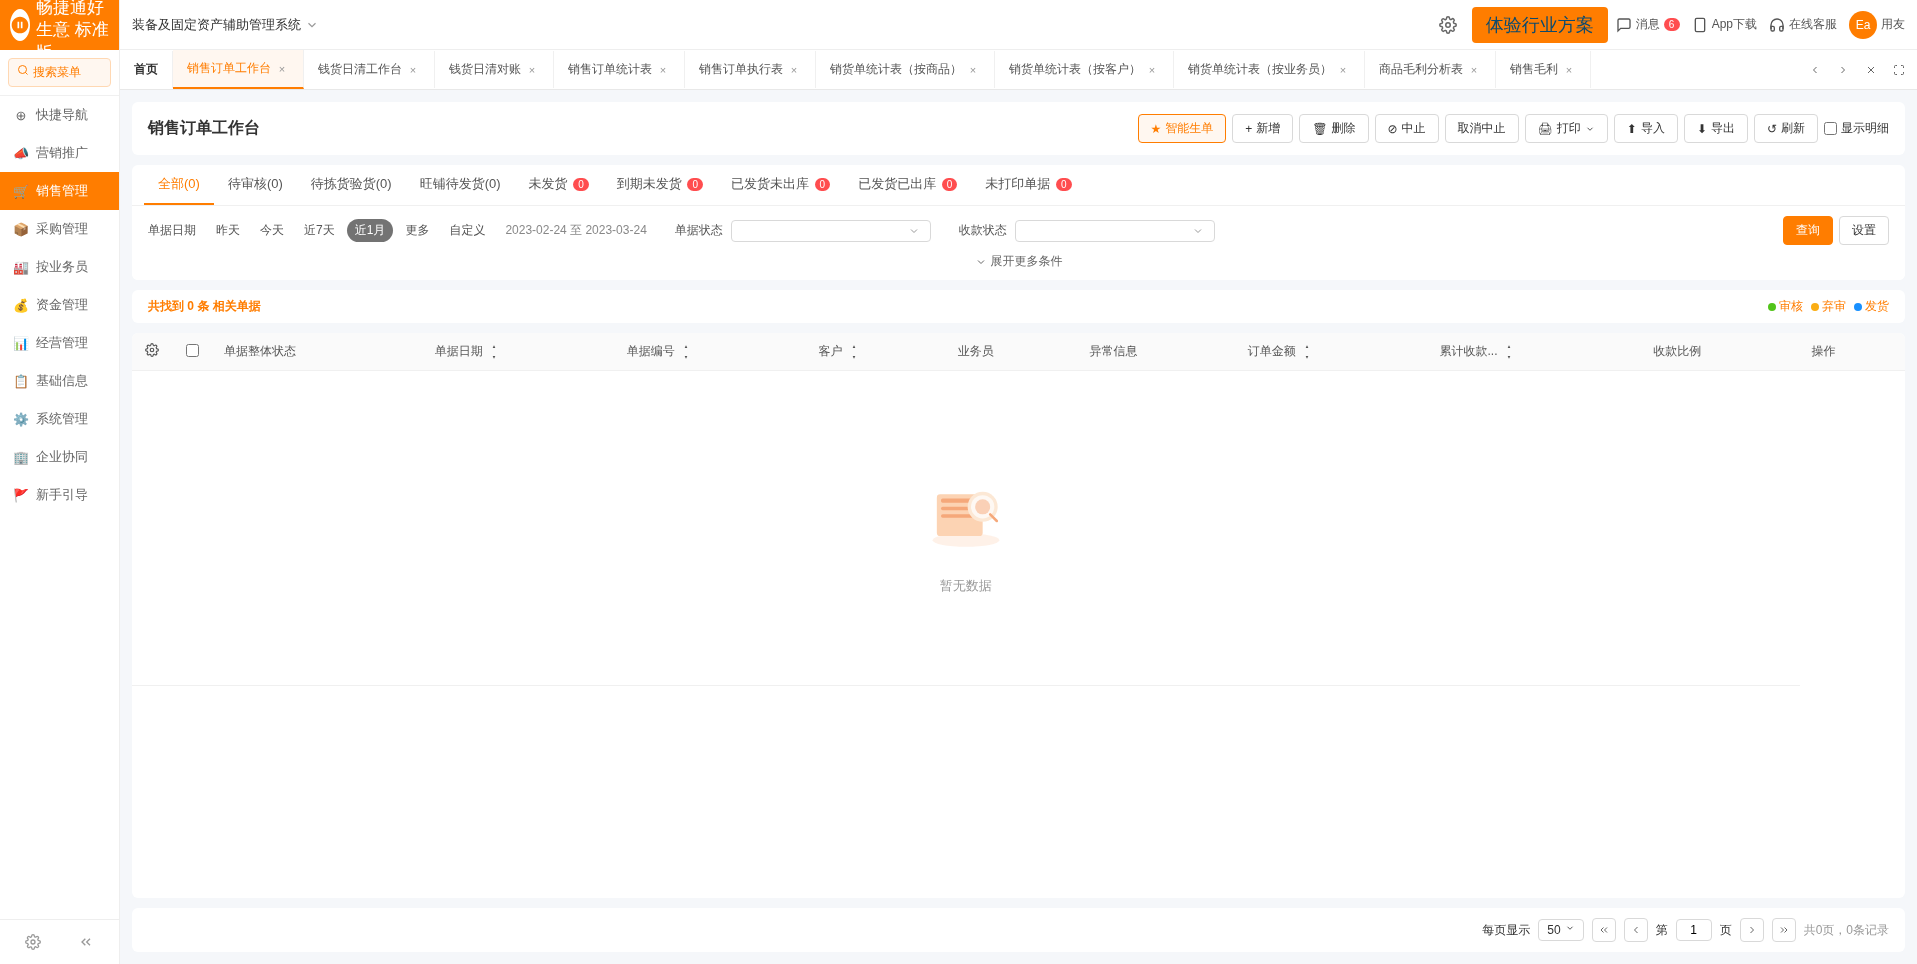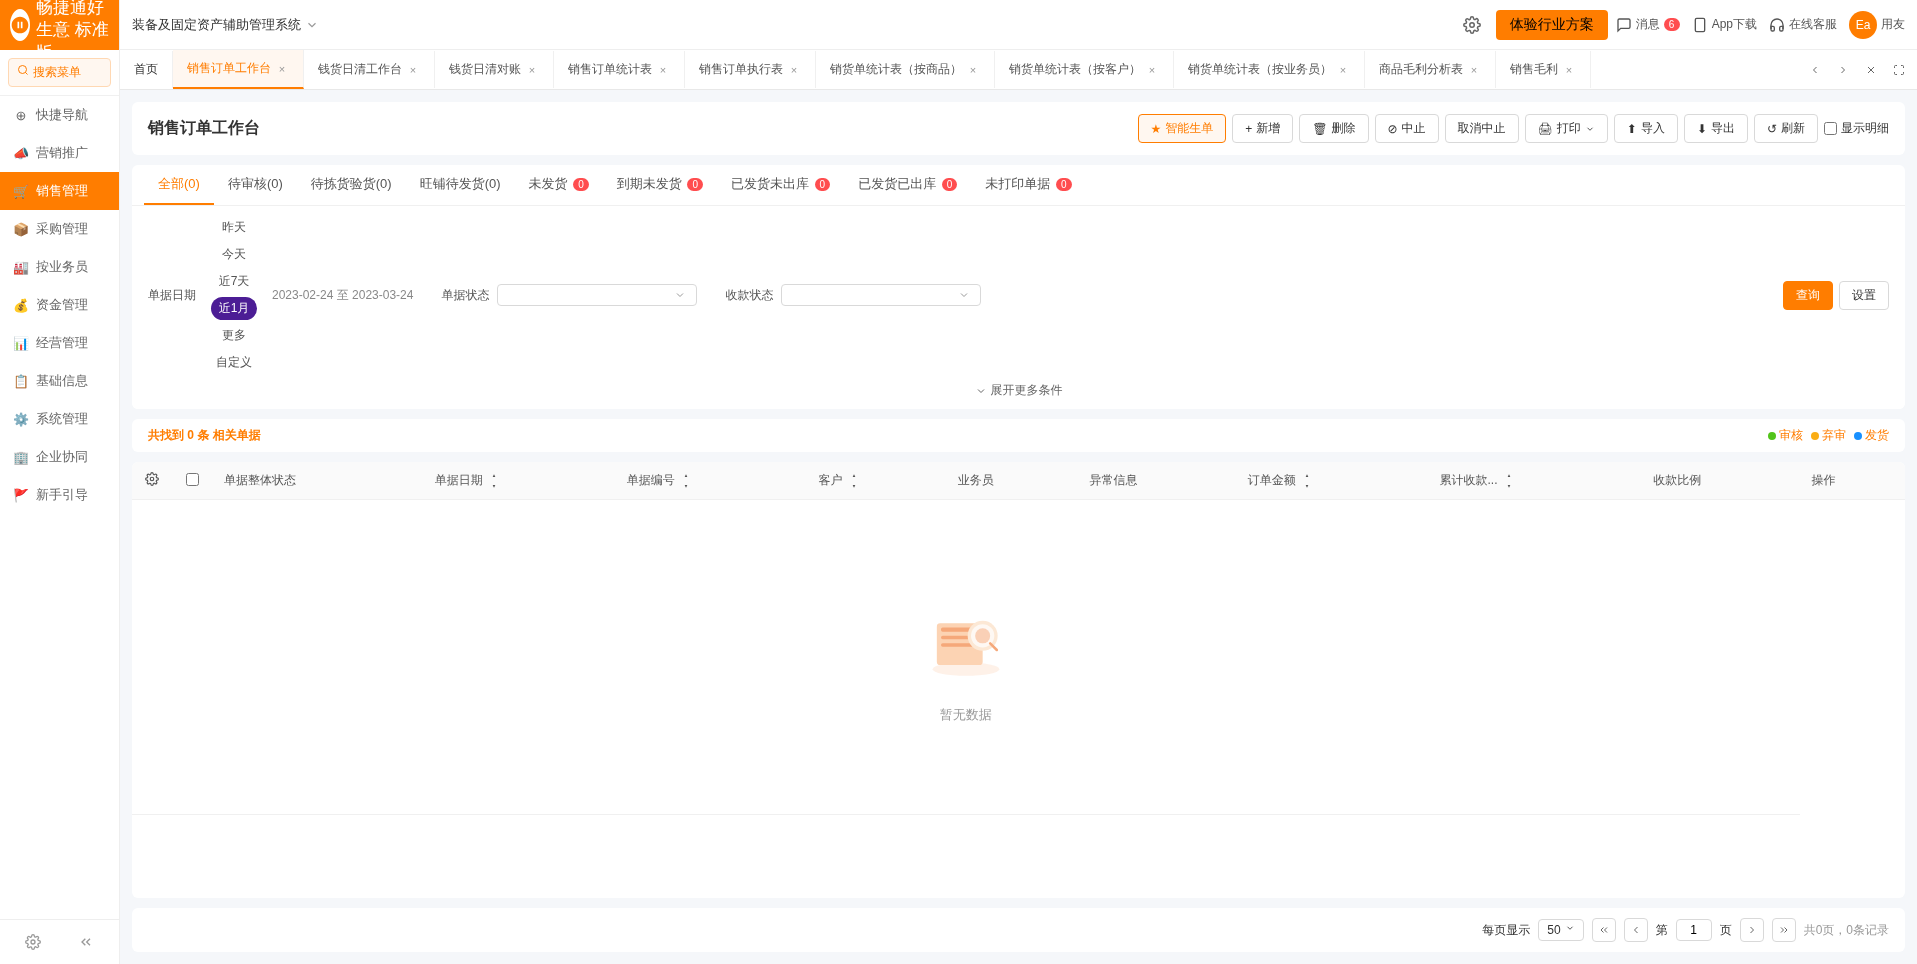--- a/index.html
+++ b/index.html
@@ -21,31 +21,31 @@
 
     
     .main { flex: 1; display: flex; flex-direction: column; overflow: hidden; }
 
     
     .topbar { height: 50px; background: #fff; border-bottom: 1px solid #eee; display: flex; align-items: center; padding: 0 12px; gap: 8px; flex-shrink: 0; }
     .topbar-title { font-size: 13px; color: #333; flex: 1; }
     .topbar-dropdown { display: flex; align-items: center; gap: 4px; cursor: pointer; }
     .topbar-dropdown svg { width: 14px; height: 14px; color: #999; }
     .topbar-settings { width: 32px; height: 32px; display: flex; align-items: center; justify-content: center; cursor: pointer; color: #666; }
-    .topbar-btn-industry { background: #ff7d00; color: #000000; border: none; border-radius: 4px; padding: 6px 14px; cursor: pointer; font-size: 14px; }
+    .topbar-btn-industry { background: #ff7d00; color: #0c4a6e; border: none; border-radius: 4px; padding: 6px 14px; cursor: pointer; font-size: 18px; }
     .topbar-right { display: flex; align-items: center; gap: 12px; margin-left: auto; }
     .topbar-right-item { display: flex; align-items: center; gap: 4px; cursor: pointer; color: #555; font-size: 12px; }
     .badge { background: #ff4d4f; color: #fff; border-radius: 10px; font-size: 10px; padding: 1px 5px; min-width: 16px; text-align: center; }
     .user-avatar { width: 28px; height: 28px; background: #ff7d00; border-radius: 50%; display: flex; align-items: center; justify-content: center; color: #fff; font-size: 12px; }
 
     
     .tabbar { background: #fff; border-bottom: 1px solid #e8e8e8; display: flex; align-items: center; flex-shrink: 0; overflow: hidden; }
     .tab-item { display: flex; align-items: center; gap: 4px; padding: 10px 14px; cursor: pointer; border-right: 1px solid #f0f0f0; white-space: nowrap; color: #555; font-size: 12px; flex-shrink: 0; }
     .tab-item.active { background: #fff7f0; color: #ff7d00; border-bottom: 2px solid #ff7d00; }
-    .tab-item.home { color: #333; font-weight: normal; }
+    .tab-item.home { color: #333; font-weight: bold; }
     .tab-close { width: 14px; height: 14px; display: flex; align-items: center; justify-content: center; border-radius: 50%; cursor: pointer; color: #999; font-size: 11px; }
     .tab-nav-btns { display: flex; align-items: center; margin-left: auto; padding: 0 4px; }
     .tab-nav-btn { width: 28px; height: 28px; display: flex; align-items: center; justify-content: center; cursor: pointer; color: #666; border-radius: 4px; }
 
     
     .content { flex: 1; overflow: auto; background: #f5f7fa; padding: 12px; display: flex; flex-direction: column; gap: 10px; }
 
     
     .page-header { background: #fff; border-radius: 6px; padding: 12px 16px; display: flex; align-items: center; justify-content: space-between; }
     .page-title { font-size: 16px; font-weight: bold; color: #333; }
@@ -54,23 +54,23 @@
     .btn-primary { background: #ff7d00; color: #fff; border-color: #ff7d00; }
     .btn-star { background: #fff7f0; border-color: #ff7d00; color: #ff7d00; }
     .sub-tab { padding: 10px 14px; cursor: pointer; color: #555; font-size: 13px; border-bottom: 2px solid transparent; white-space: nowrap; }
     .sub-tab.active { color: #ff7d00; border-bottom-color: #ff7d00; }
     .sub-tab .badge-red { background: #ff4d4f; color: #fff; border-radius: 10px; font-size: 10px; padding: 1px 5px; margin-left: 2px; }
 
     
     .filter-bar { background: #fff; border-radius: 6px; padding: 10px 16px; display: flex; flex-direction: column; gap: 8px; }
     .filter-row { display: flex; align-items: center; gap: 12px; flex-wrap: wrap; }
     .filter-label { color: #555; font-size: 12px; white-space: nowrap; }
-    .filter-date-options { display: flex; align-items: center; gap: 4px; flex-direction: column; }
+    .filter-date-options { display: flex; align-items: center; gap: 4px; }
     .filter-date-btn { padding: 3px 8px; border-radius: 4px; cursor: pointer; color: #555; font-size: 12px; }
-    .filter-date-btn.active { background: #4c1d95; color: #fff; border-radius: 12px; }
+    .filter-date-btn.active { background: #737373; color: #fff; border-radius: 12px; }
     .filter-date-range { color: #888; font-size: 12px; }
     .filter-select { display: flex; align-items: center; gap: 4px; padding: 4px 10px; border: 1px solid #d9d9d9; border-radius: 4px; cursor: pointer; min-width: 140px; background: #fff; font-size: 12px; }
     .filter-select svg { width: 12px; height: 12px; color: #999; margin-left: auto; }
     .expand-btn { display: flex; align-items: center; gap: 4px; color: #666; cursor: pointer; font-size: 12px; margin: 0 auto; }
 
     
     .summary-bar { background: #fff; border-radius: 6px; padding: 8px 16px; display: flex; align-items: center; justify-content: space-between; }
     .summary-text { font-size: 12px; color: #555; }
     .summary-text span { color: #ff7d00; font-weight: bold; }
     .summary-actions { display: flex; gap: 8px; }

